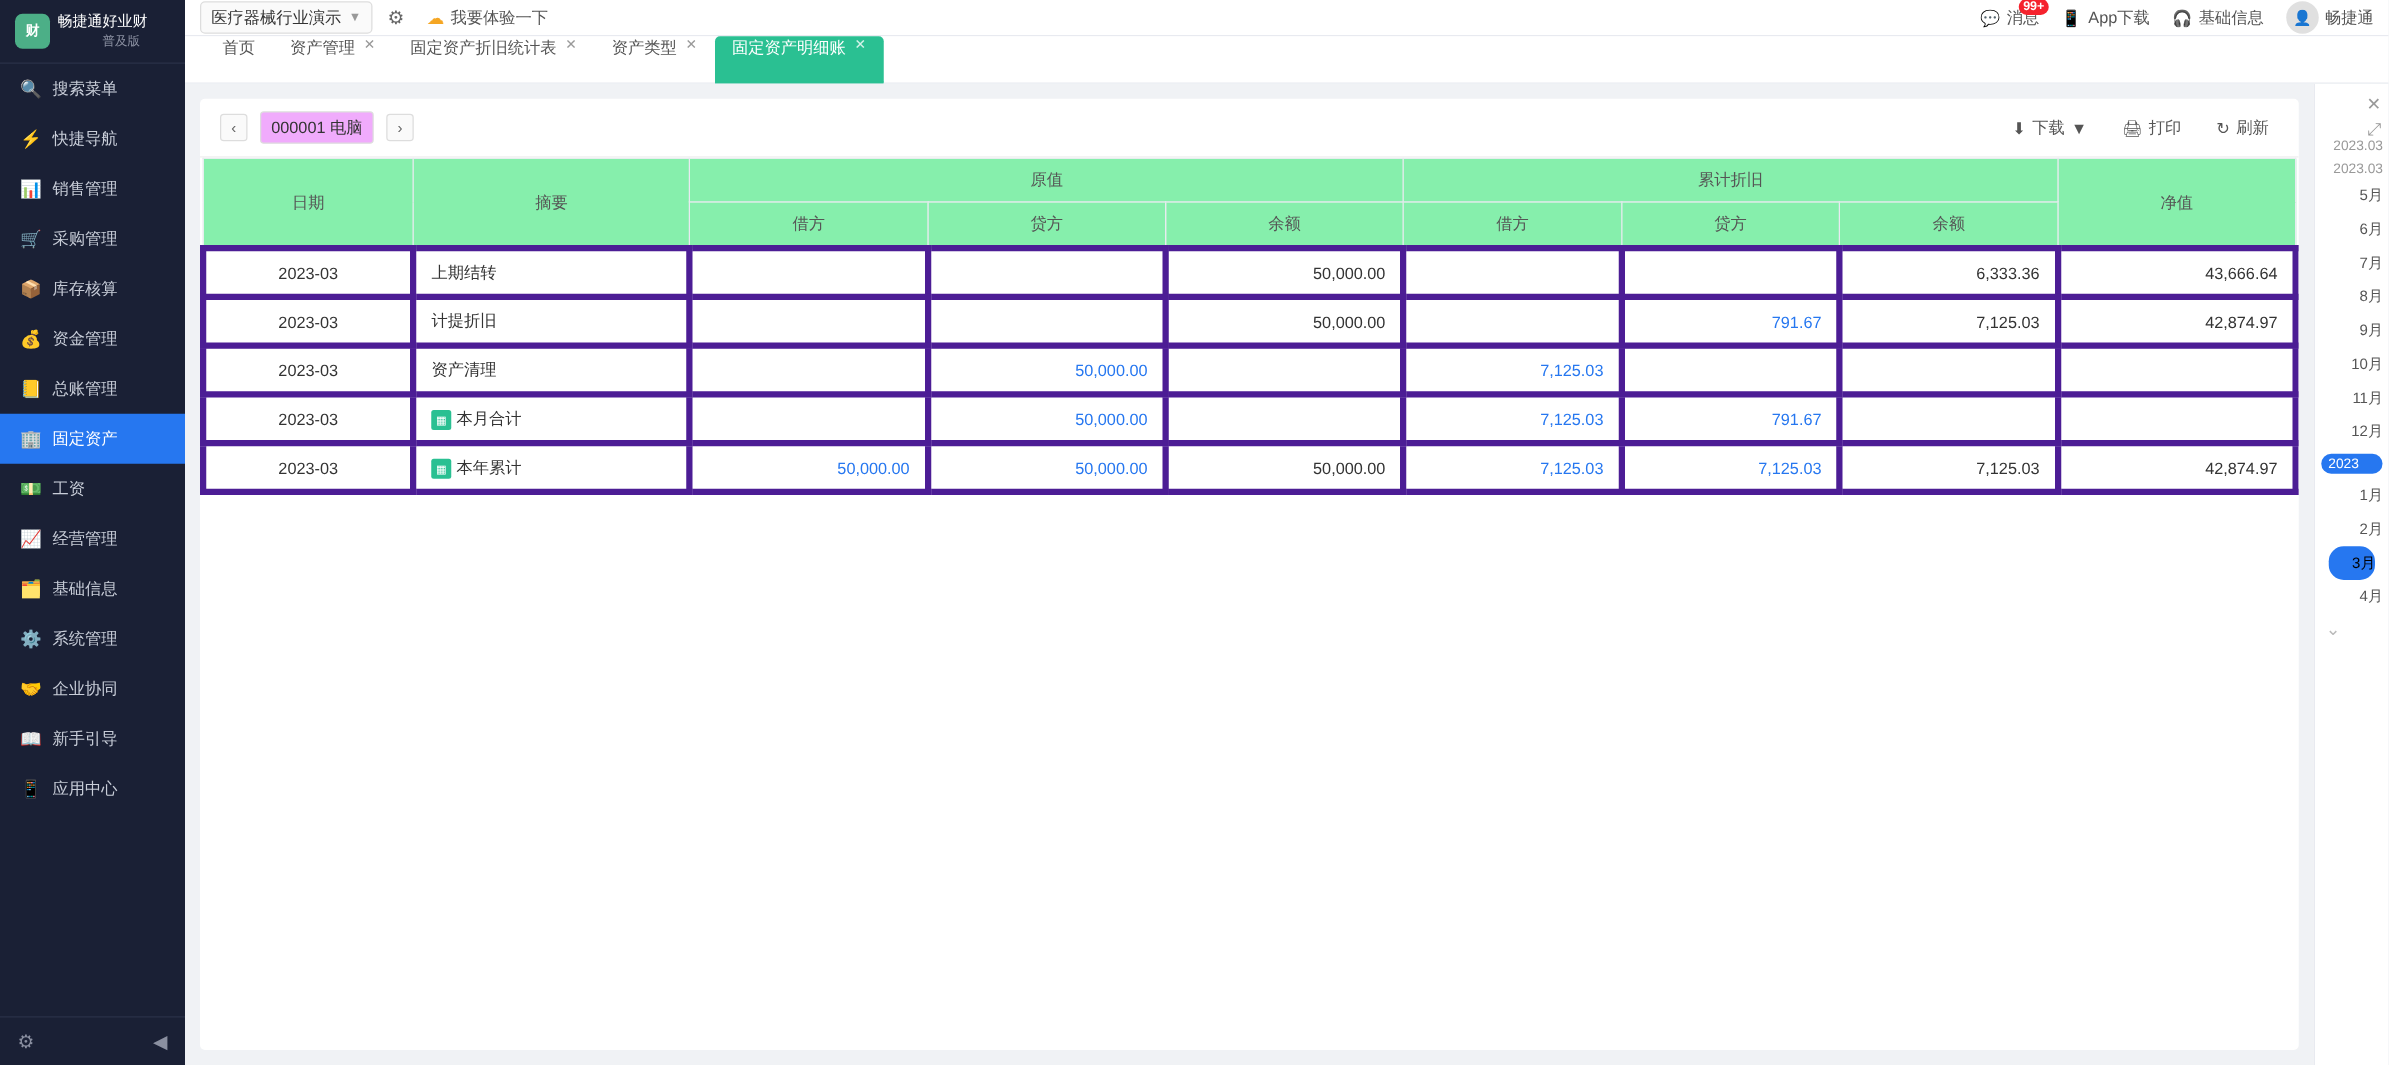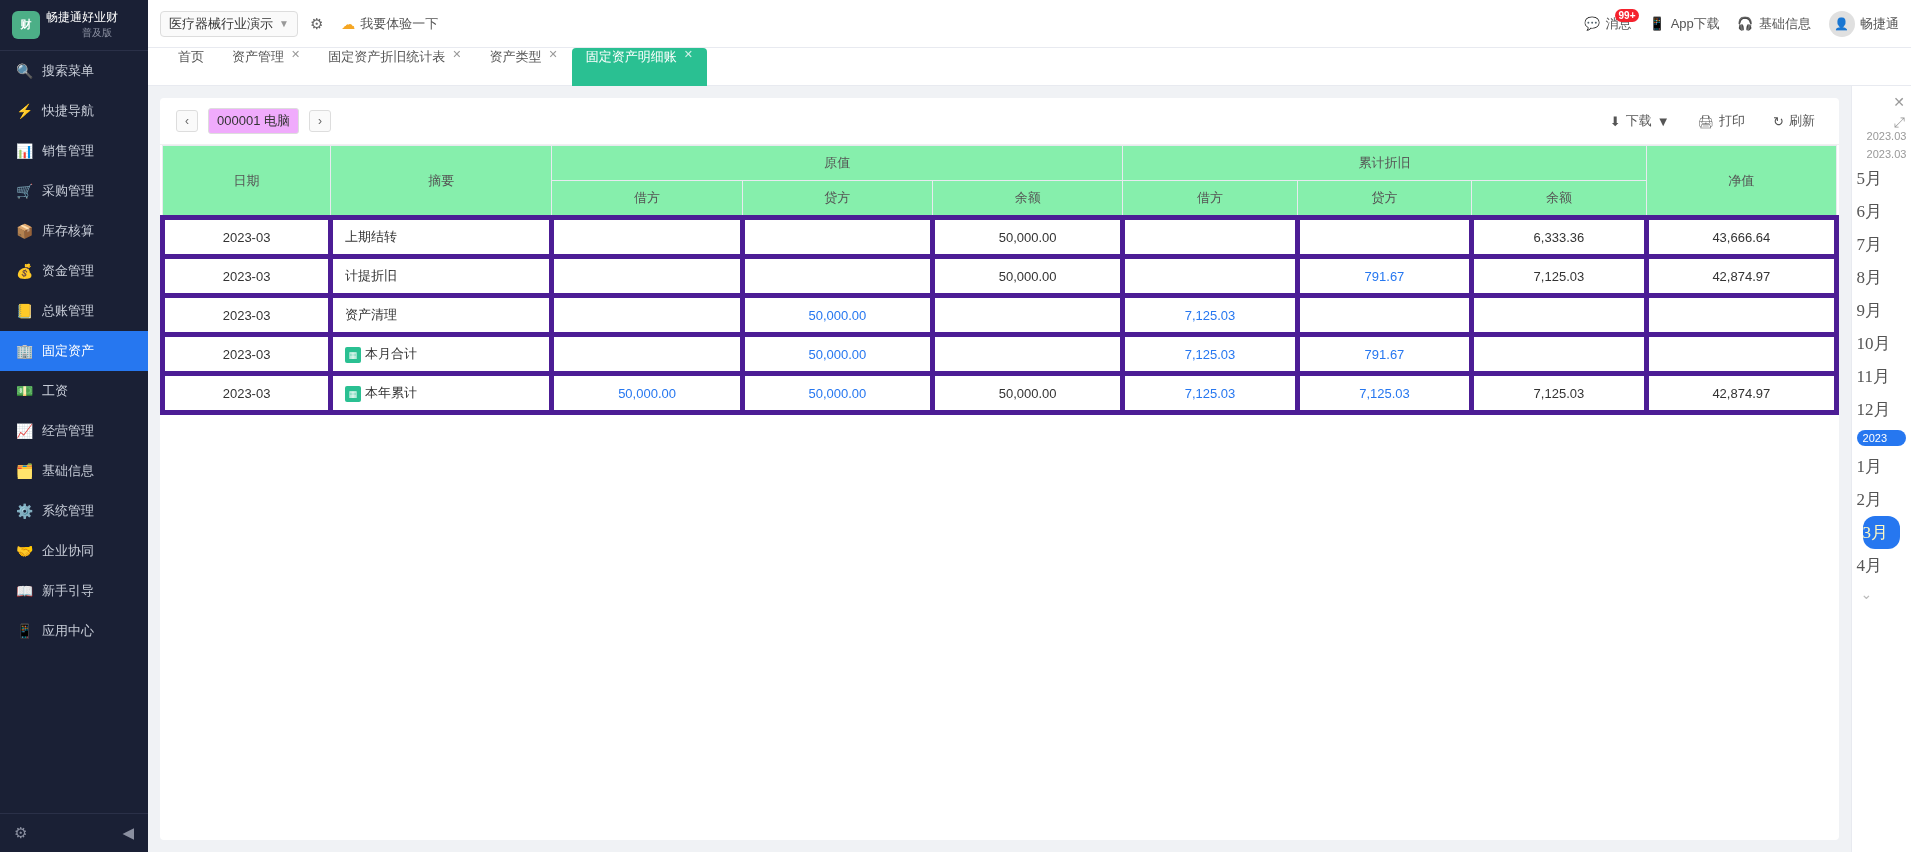--- a/index.html
+++ b/index.html
@@ -55,21 +55,21 @@
     
     .main {
       flex: 1;
       display: flex;
       flex-direction: column;
       overflow: hidden;
     }
 
     
     .topbar {
-      height: 48px;
+      height: 29px;
       background: #fff;
       border-bottom: 1px solid #e8eaf0;
       display: flex;
       align-items: center;
       padding: 0 12px;
       gap: 10px;
     }
     .topbar-title {
       display: flex; align-items: center; gap: 6px;
       font-size: 13px; color: #333;
@@ -205,21 +205,21 @@
       white-space: nowrap;
     }
     tbody tr td {
       padding: 8px 12px;
       border: 5px solid #4c1d95;
       text-align: center;
       color: #333;
       white-space: nowrap;
     }
     .td-left { text-align: left; }
-    .td-right { text-align: center; }
+    .td-right { text-align: right; }
     .td-blue { color: #2677f0; }
     .summary-icon {
       display: inline-flex; align-items: center; justify-content: center;
       width: 16px; height: 16px;
       background: #2ac092;
       border-radius: 2px;
       color: white; font-size: 9px;
       margin-right: 4px;
     }
 
@@ -243,30 +243,29 @@
     .timeline-expand {
       position: absolute; top: 28px; right: 6px;
       cursor: pointer; color: #999; font-size: 14px;
     }
     .timeline-year {
       font-size: 11px; color: #999; margin: 6px 0 2px;
       text-align: center; width: 100%;
       padding-left: 10px;
     }
     .timeline-month {
-      font-size: 17px; color: #555;
+      font-size: 12px; color: #555;
       padding: 5px 0;
       cursor: pointer;
       width: 100%;
-      text-align: left;
-      font-family: Liberation Serif, serif;
+      text-align: right;
     }
     .timeline-month.active {
       background: #2677f0;
-      color: #fef9c3;
+      color: #000000;
       border-radius: 12px;
       margin: 0 6px;
       width: calc(100% - 12px);
     }
     .timeline-year-badge {
       background: #2677f0;
       color: white;
       border-radius: 10px;
       font-size: 11px;
       padding: 2px 6px;

